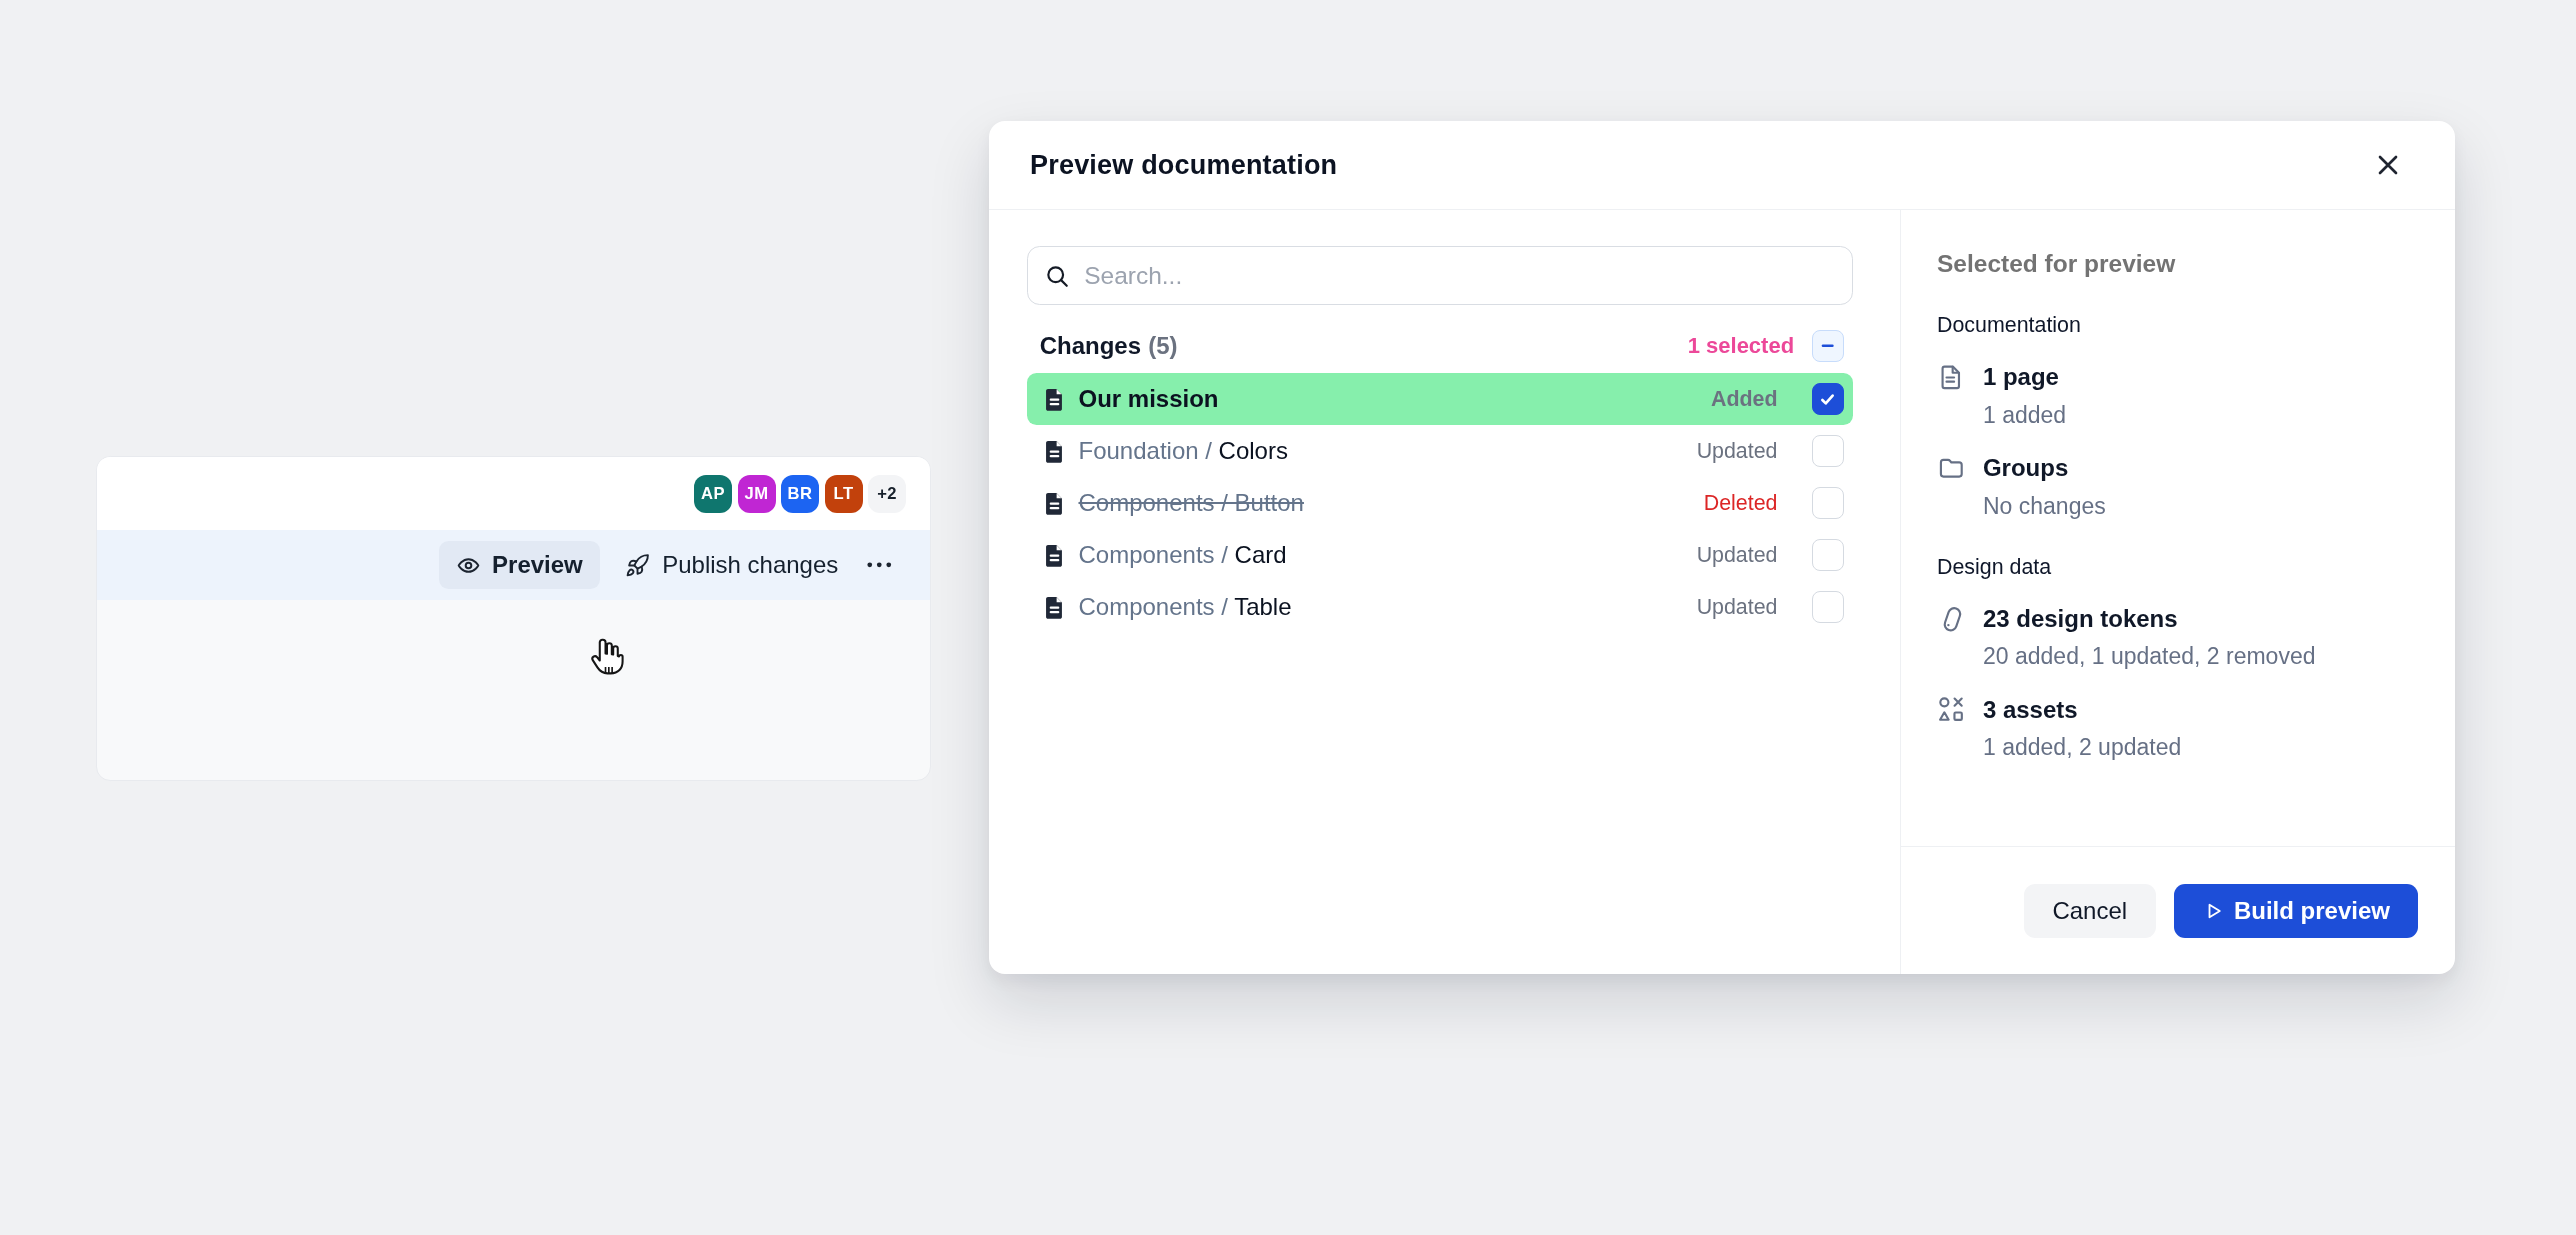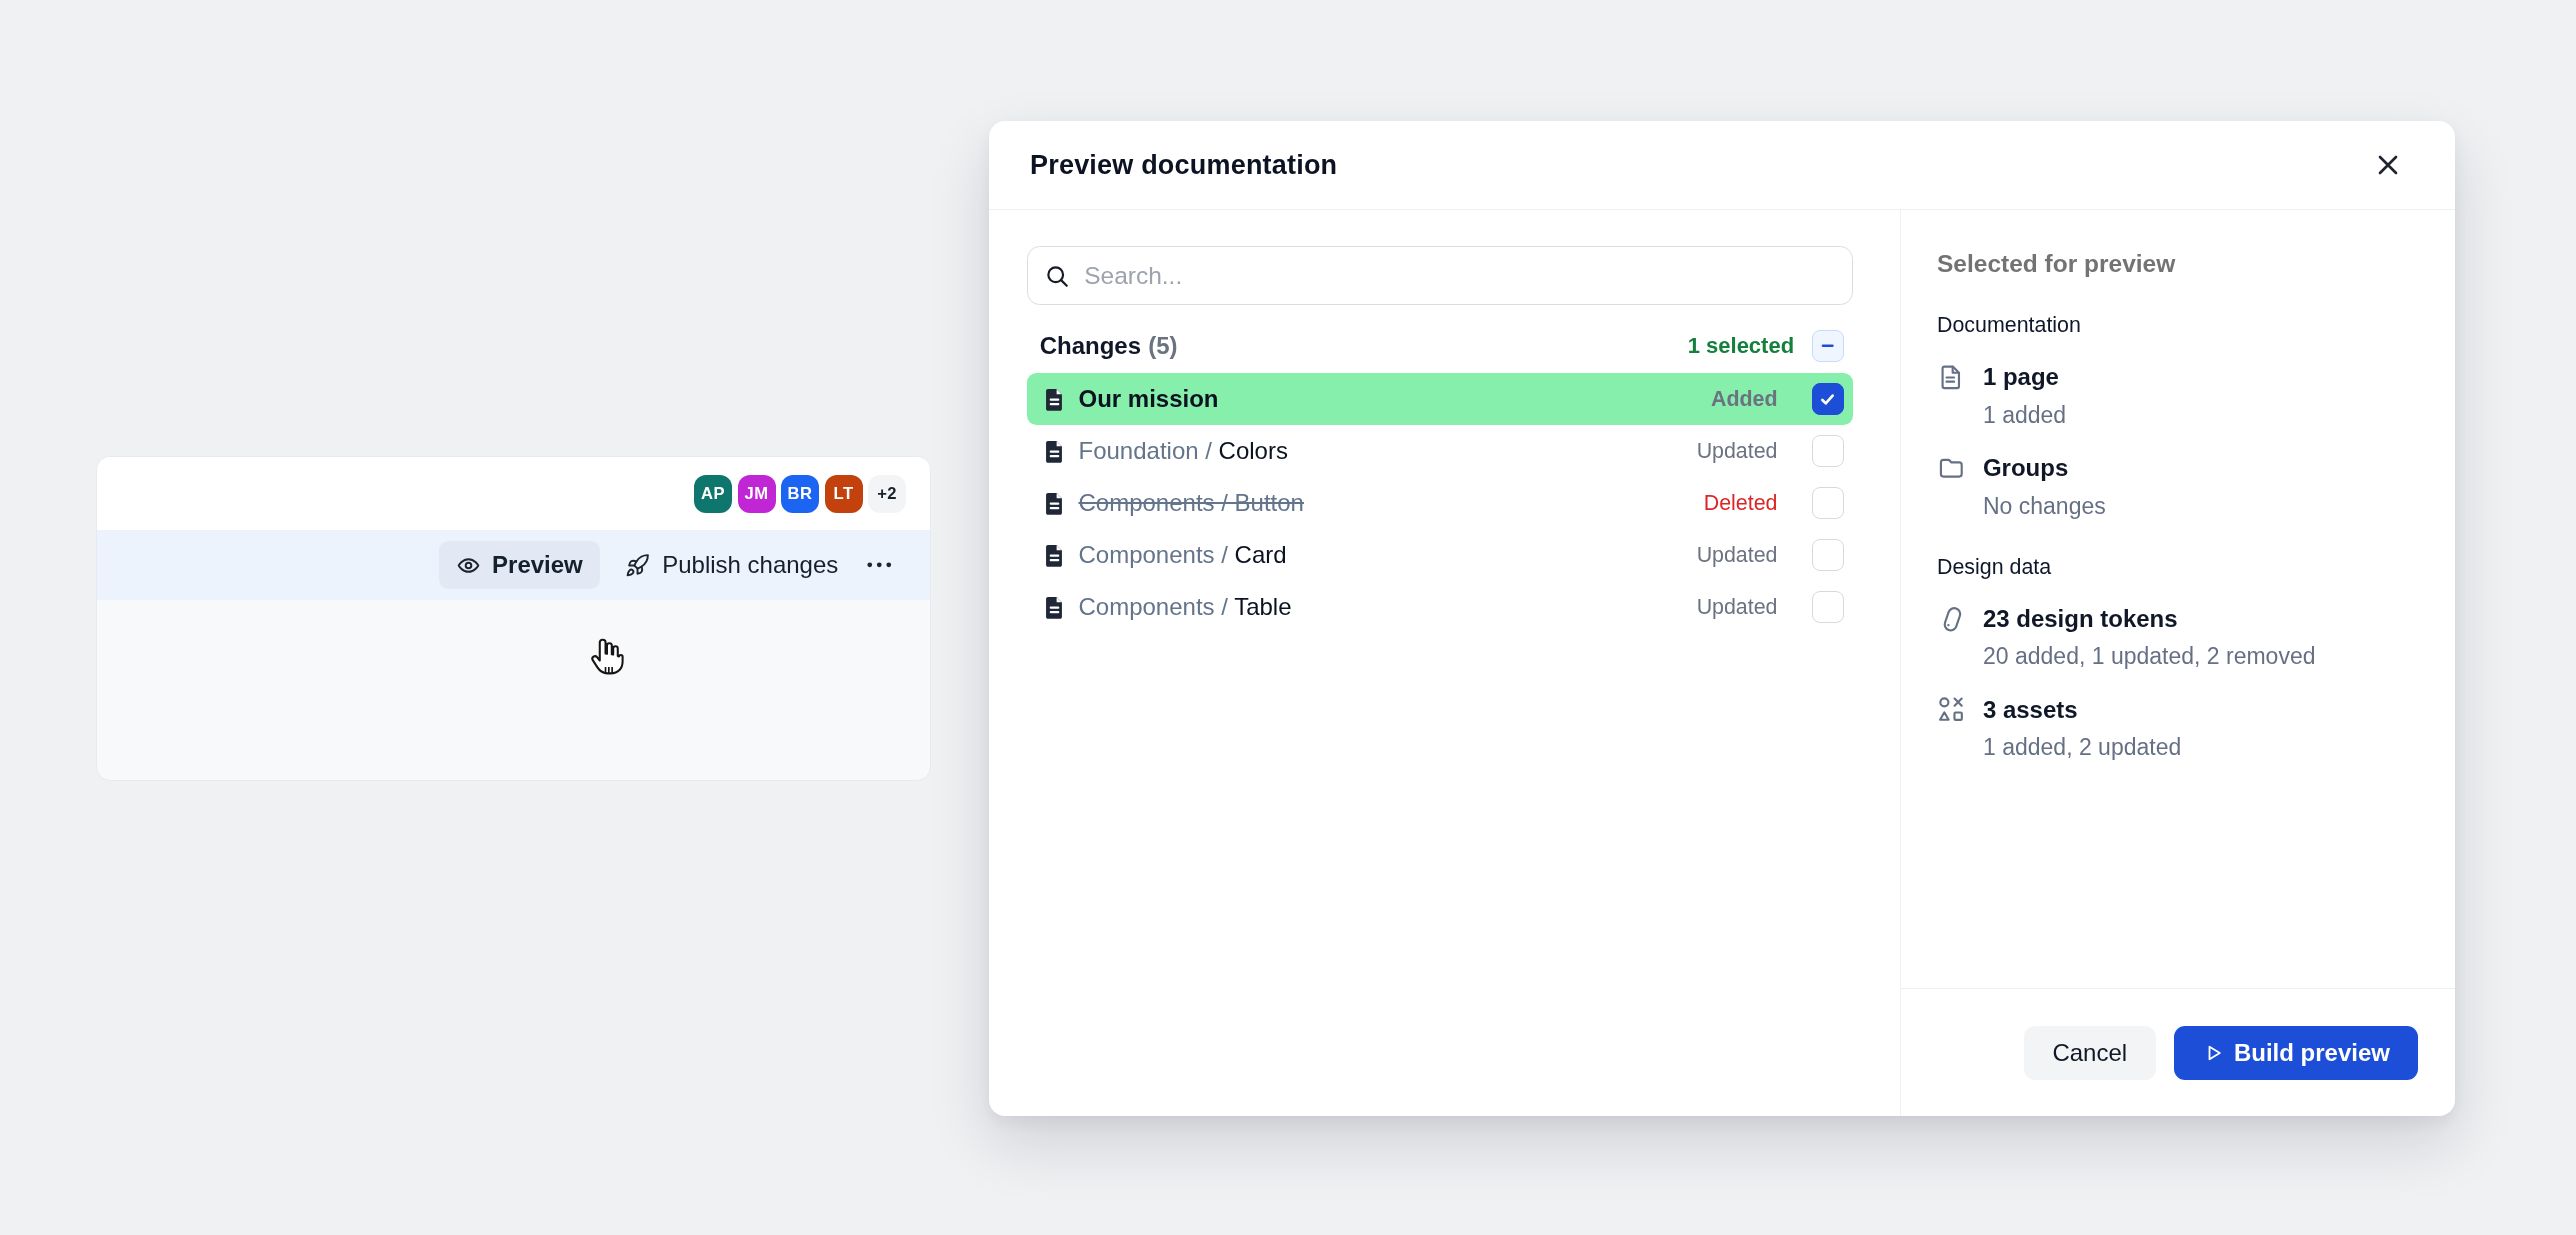--- a/index.html
+++ b/index.html
@@ -29,21 +29,21 @@
   .preview-pill{ display:flex; align-items:center; gap:11px; background:#e2e9f4;
     border:none; border-radius:9.5px; padding:10.3px 17.4px; font-size:24px; color:#15202e;
     font-family:inherit; cursor:pointer;font-weight:bold; }
   .toolbar-action{ display:flex; align-items:center; gap:12px; background:none; border:none;
     font-size:24px; color:#15202e; font-family:inherit; cursor:pointer; }
   .more-btn{ background:none; border:none; cursor:pointer; padding:4.7px 1.6px; }
   .cursor-hand{ position:absolute; left:489px; top:106px; z-index:5; pointer-events:none; }
 
   
   .modal{
-    position:absolute; left:989px; top:121px; width:1466px; height:995px;
+    position:absolute; left:989px; top:121px; width:1466px; height:853px;
     background:#fff; border-radius:16px;
     box-shadow:0 6.3px 16px rgba(16,24,40,.05), 0 27px 63px rgba(16,24,40,.14);
     display:flex; flex-direction:column; overflow:hidden;
   }
   .modal-header{ height:89px; flex:0 0 89px; display:flex; align-items:center;
     justify-content:space-between; padding:0 46px 0 41px; border-bottom:1.6px solid #eef0f3; }
   .modal-title{ font-size:27px; font-weight:700; color:#0c1322; letter-spacing:0.2px; }
   .close-btn{ background:none; border:none; cursor:pointer; padding:4.7px; }
 
   .modal-body{ flex:1; display:flex; min-height:0; }
@@ -55,21 +55,21 @@
     display:flex; align-items:center; gap:14.2px; padding:0 16px; background:#fff; }
   .search-box input{ border:none; outline:none; flex:1; font-size:24.5px;
     font-family:inherit; color:#101828; background:transparent; }
   .search-box input::placeholder{ color:#9ca3af; }
 
   .changes-header{ margin-top:22px; height:38px; display:flex; align-items:center;
     padding:0 9.5px 0 12.7px; }
   .changes-title{ font-size:24px; font-weight:700; color:#101828; }
   .changes-count{ font-size:24px; font-weight:700; color:#6b7280; margin-left:7.1px; }
   .changes-header .spacer{ flex:1; }
-  .selected-count{ font-size:22px; font-weight:600; color:#15803d; margin-right:17.4px; }
+  .selected-count{ font-size:22px; font-weight:600; color:#ec4899; margin-right:17.4px; }
 
   .checkbox{ width:32px; height:32px; border-radius:8px; border:1.6px solid #d5dae1;
     background:#fff; display:flex; align-items:center; justify-content:center;
     cursor:pointer; flex:0 0 32px; }
   .checkbox.indeterminate{ background:#eff6ff; border-color:#c7dcfb; }
   .checkbox.checked{ background:#1d4ed8; border-color:#1d4ed8; }
   .checkbox .check-glyph{ display:none; }
   .checkbox.checked .check-glyph{ display:block; }
   .checkbox .minus-glyph{ display:none; }
   .checkbox.indeterminate .minus-glyph{ display:block; }

